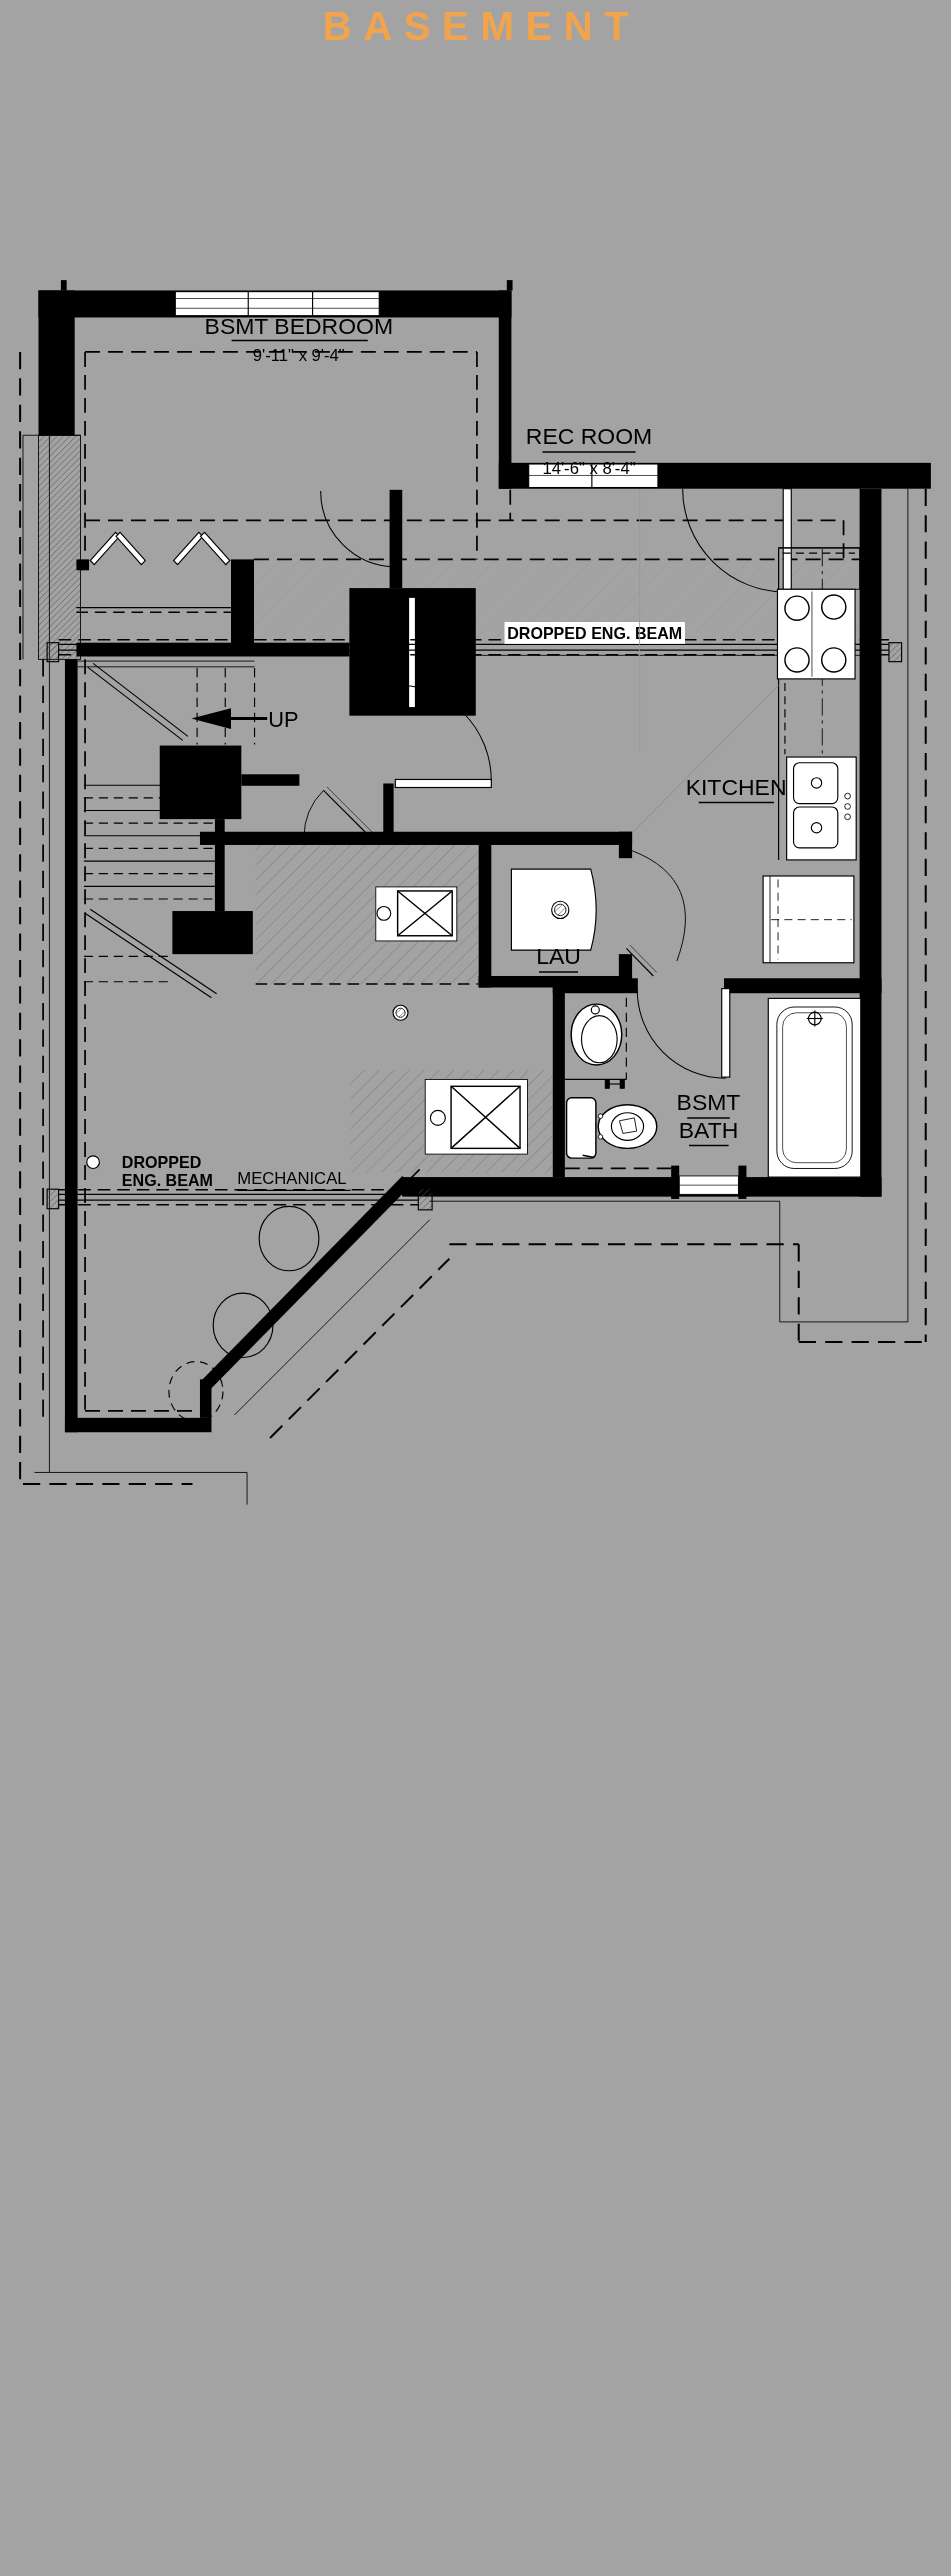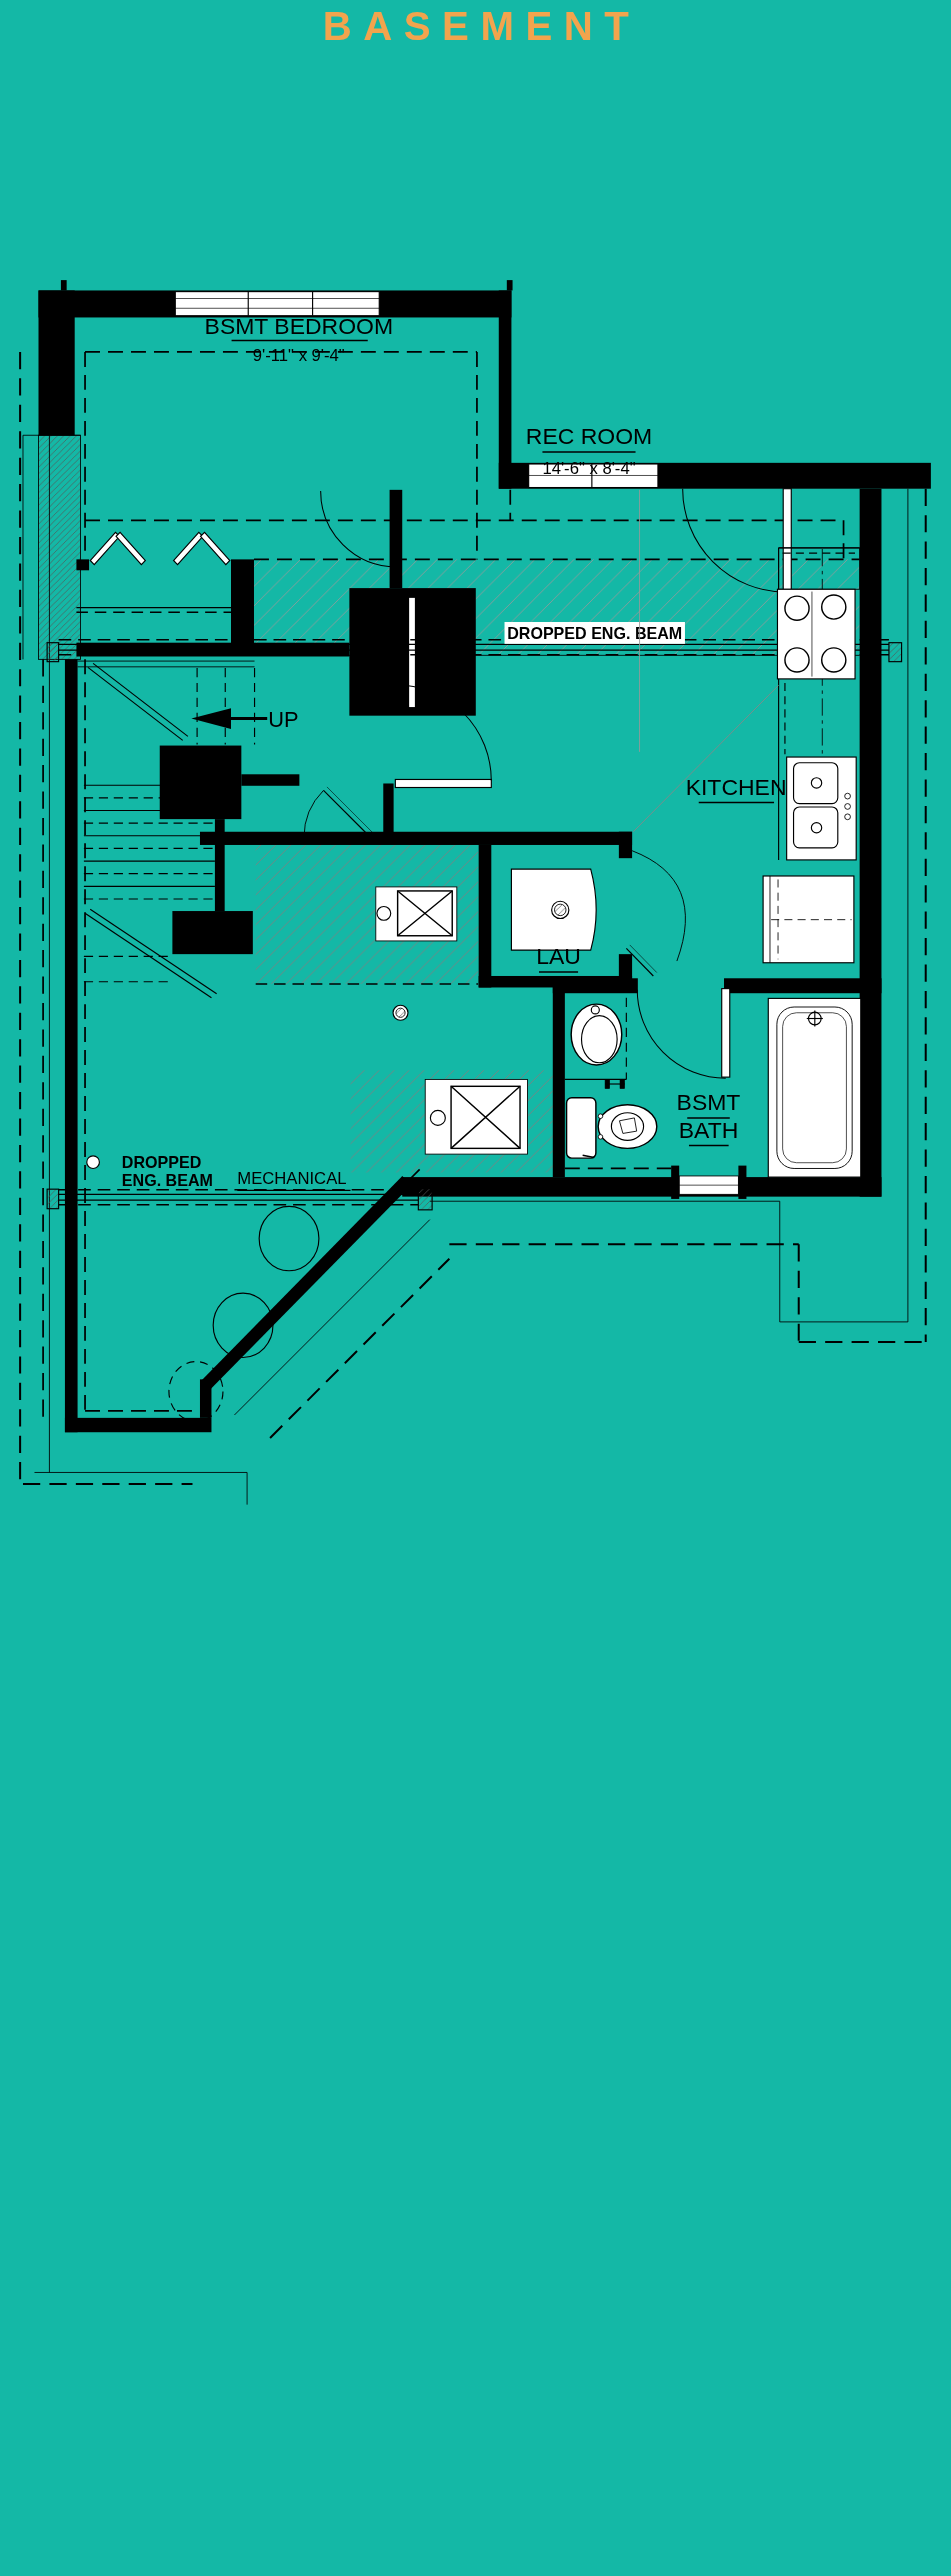--- a/index.html
+++ b/index.html
@@ -1,16 +1,16 @@
 <!DOCTYPE html>
 <html style="--accent: #F2A44D;font-size:9.2px"><head>
 <meta charset="utf-8">
 <style>
   html,body{margin:0;padding:0;background:#fff;}
-  .page{position:relative;width:951px;height:2576px;background:#14b8a6;overflow:hidden;
+  .page{position:relative;width:951px;height:2576px;background:#a3a3a3;overflow:hidden;
         font-family:"Liberation Sans",sans-serif;}
   svg text{font-family:"Liberation Sans",sans-serif;fill:#000;}
   .title-text{fill:var(--accent,#F2A44D);font-weight:bold;letter-spacing:20px;}
   .room-label{font-size:40px;}
   .dim-label{font-size:29px;}
   .beam-label{font-size:28px;font-weight:bold;}
   .mech-label{font-size:29px;}
   .up-label{font-size:38px;}
 </style>
 </head>

